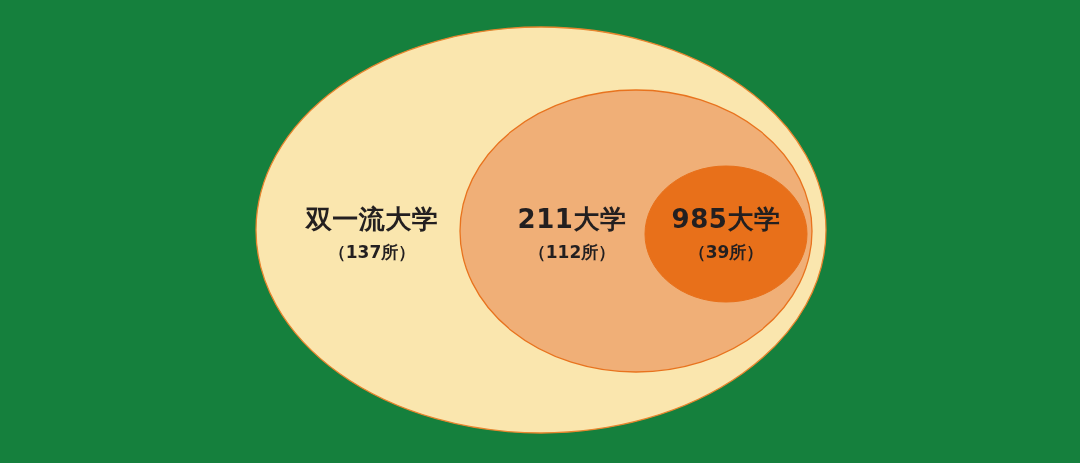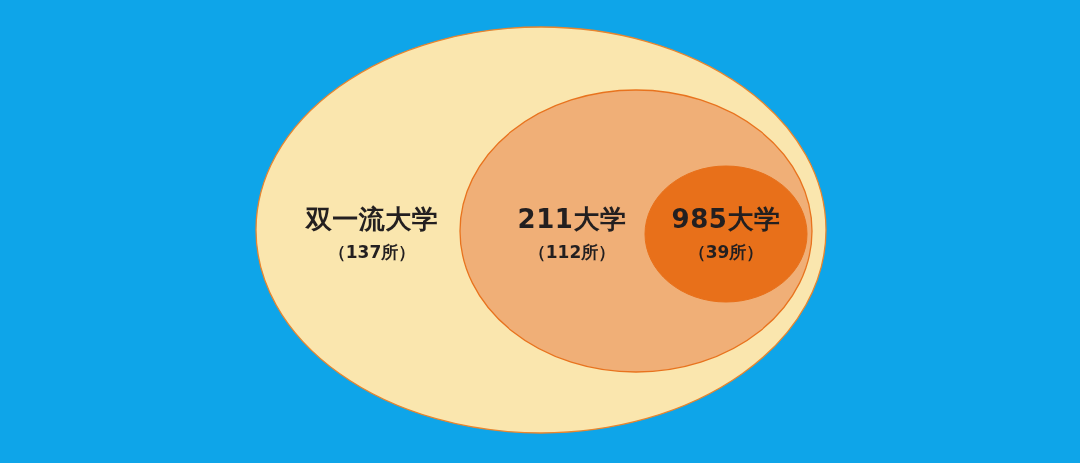--- a/index.html
+++ b/index.html
@@ -36,21 +36,21 @@
   .ellipse-label-sub {
     font-size: 17px;
     font-weight: 700;
     fill: #231f20;
     letter-spacing: 0px;
   }
 </style>
 </head>
 <body>
 
-<div id="diagram-root" style="background: #0ea5e9;">
+<div id="diagram-root" style="background: #15803d;">
 
   <svg id="venn-svg" viewBox="0 0 1080 463" xmlns="http://www.w3.org/2000/svg">
 
     <ellipse cx="541" cy="230" rx="285" ry="203" fill="#FAE6AE" stroke="#E8852E" stroke-width="1.3"></ellipse>
 
     <ellipse cx="636" cy="231" rx="176" ry="141" fill="#F0AF77" stroke="#E8731E" stroke-width="1.3"></ellipse>
 
     <ellipse cx="726" cy="234" rx="81" ry="68" fill="#E8701A" stroke="#E8701A" stroke-width="1"></ellipse>
 
     <text class="ellipse-label-main" x="372" y="228" text-anchor="middle">双一流大学</text>

